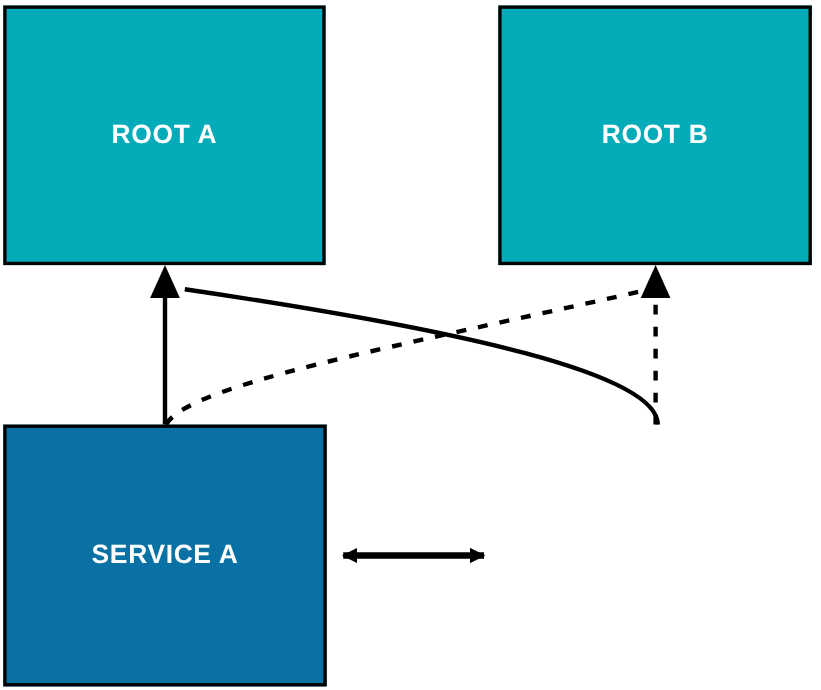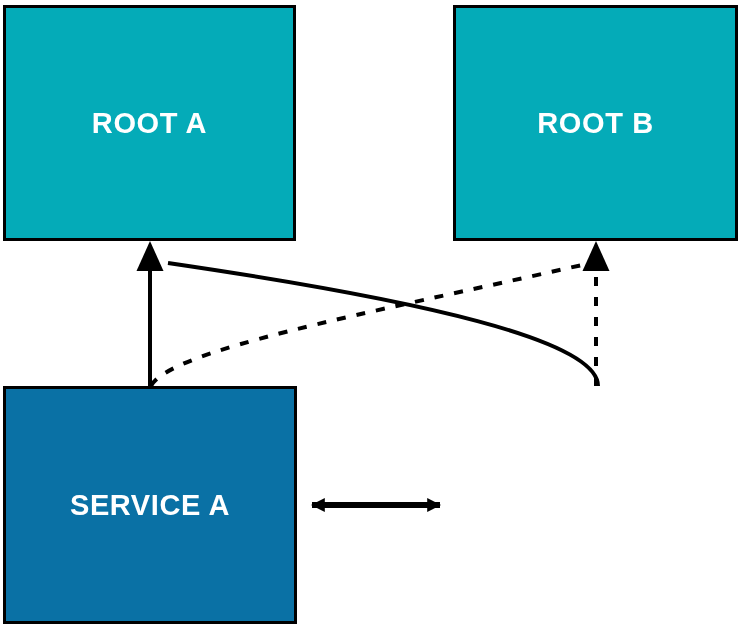--- a/index.html
+++ b/index.html
@@ -25,21 +25,21 @@
     position: absolute;
     box-sizing: border-box;
     border: 3px solid #000000;
     display: flex;
     align-items: center;
     justify-content: center;
   }
   .node-label {
     font-family: "Liberation Sans", sans-serif;
     font-weight: bold;
-    font-size: 29px;
+    font-size: 24px;
     letter-spacing: 0.6px;
     color: #ffffff;
     user-select: none;
     white-space: nowrap;
   }
   #node-root-a   { left: 3px;   top: 5px;   width: 293px; height: 236px; }
   #node-root-b   { left: 453px; top: 5px;   width: 285px; height: 236px; }
   #node-service-a{ left: 3px;   top: 386px; width: 294px; height: 238px; }
   #node-service-b{ left: 454px; top: 386px; width: 284px; height: 238px; }
 

